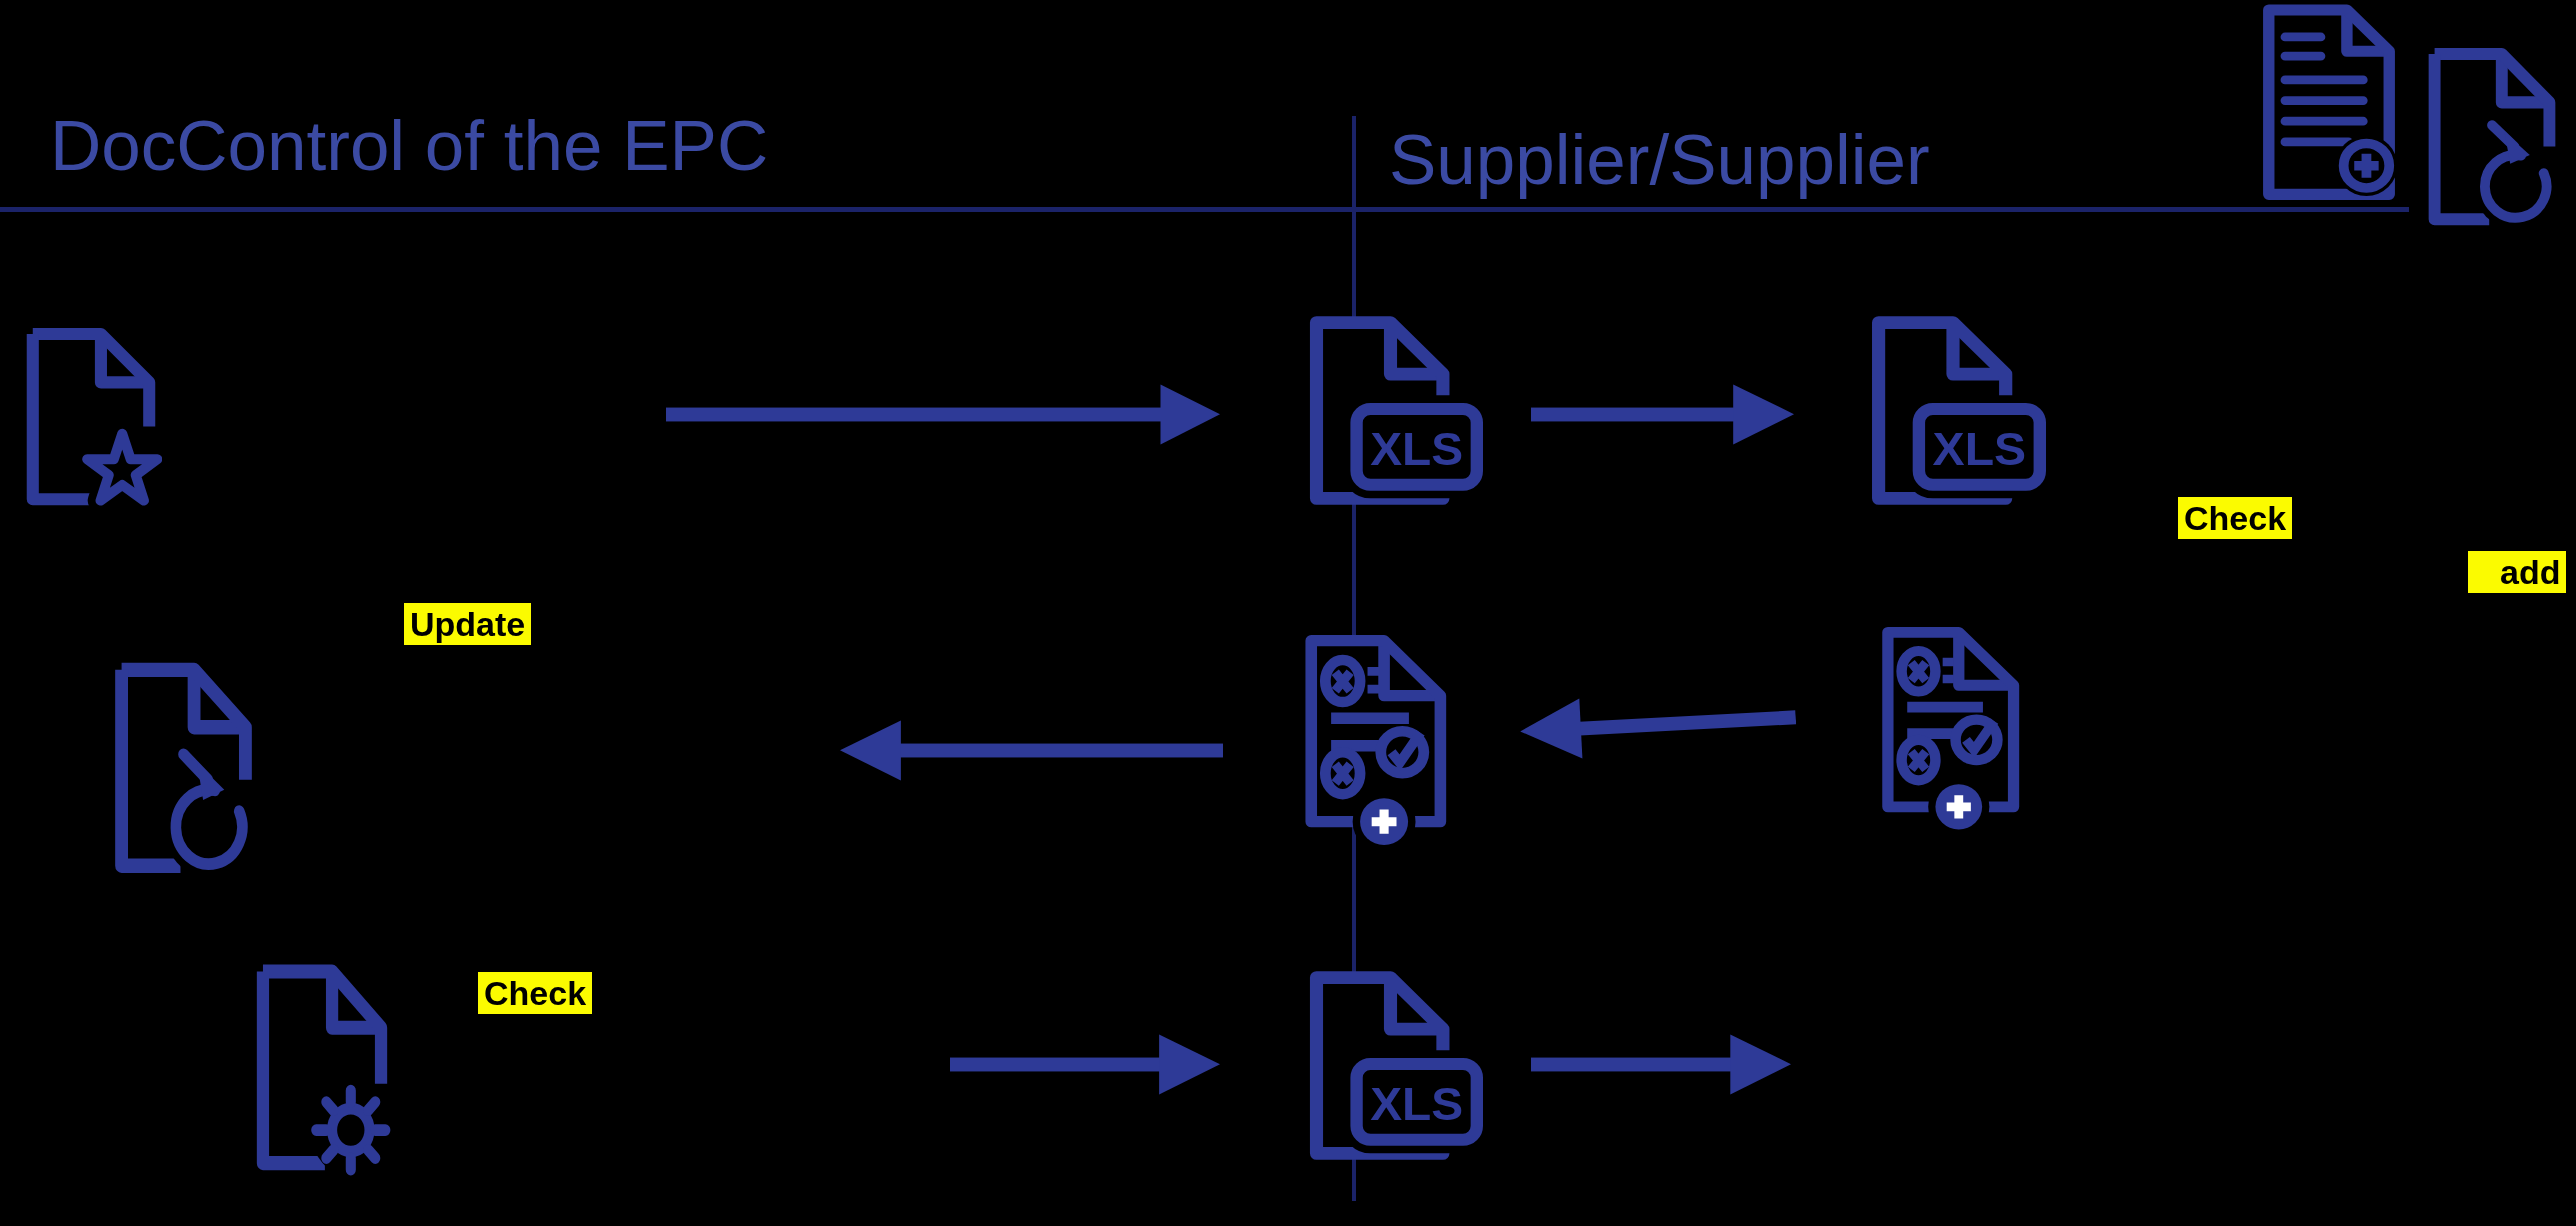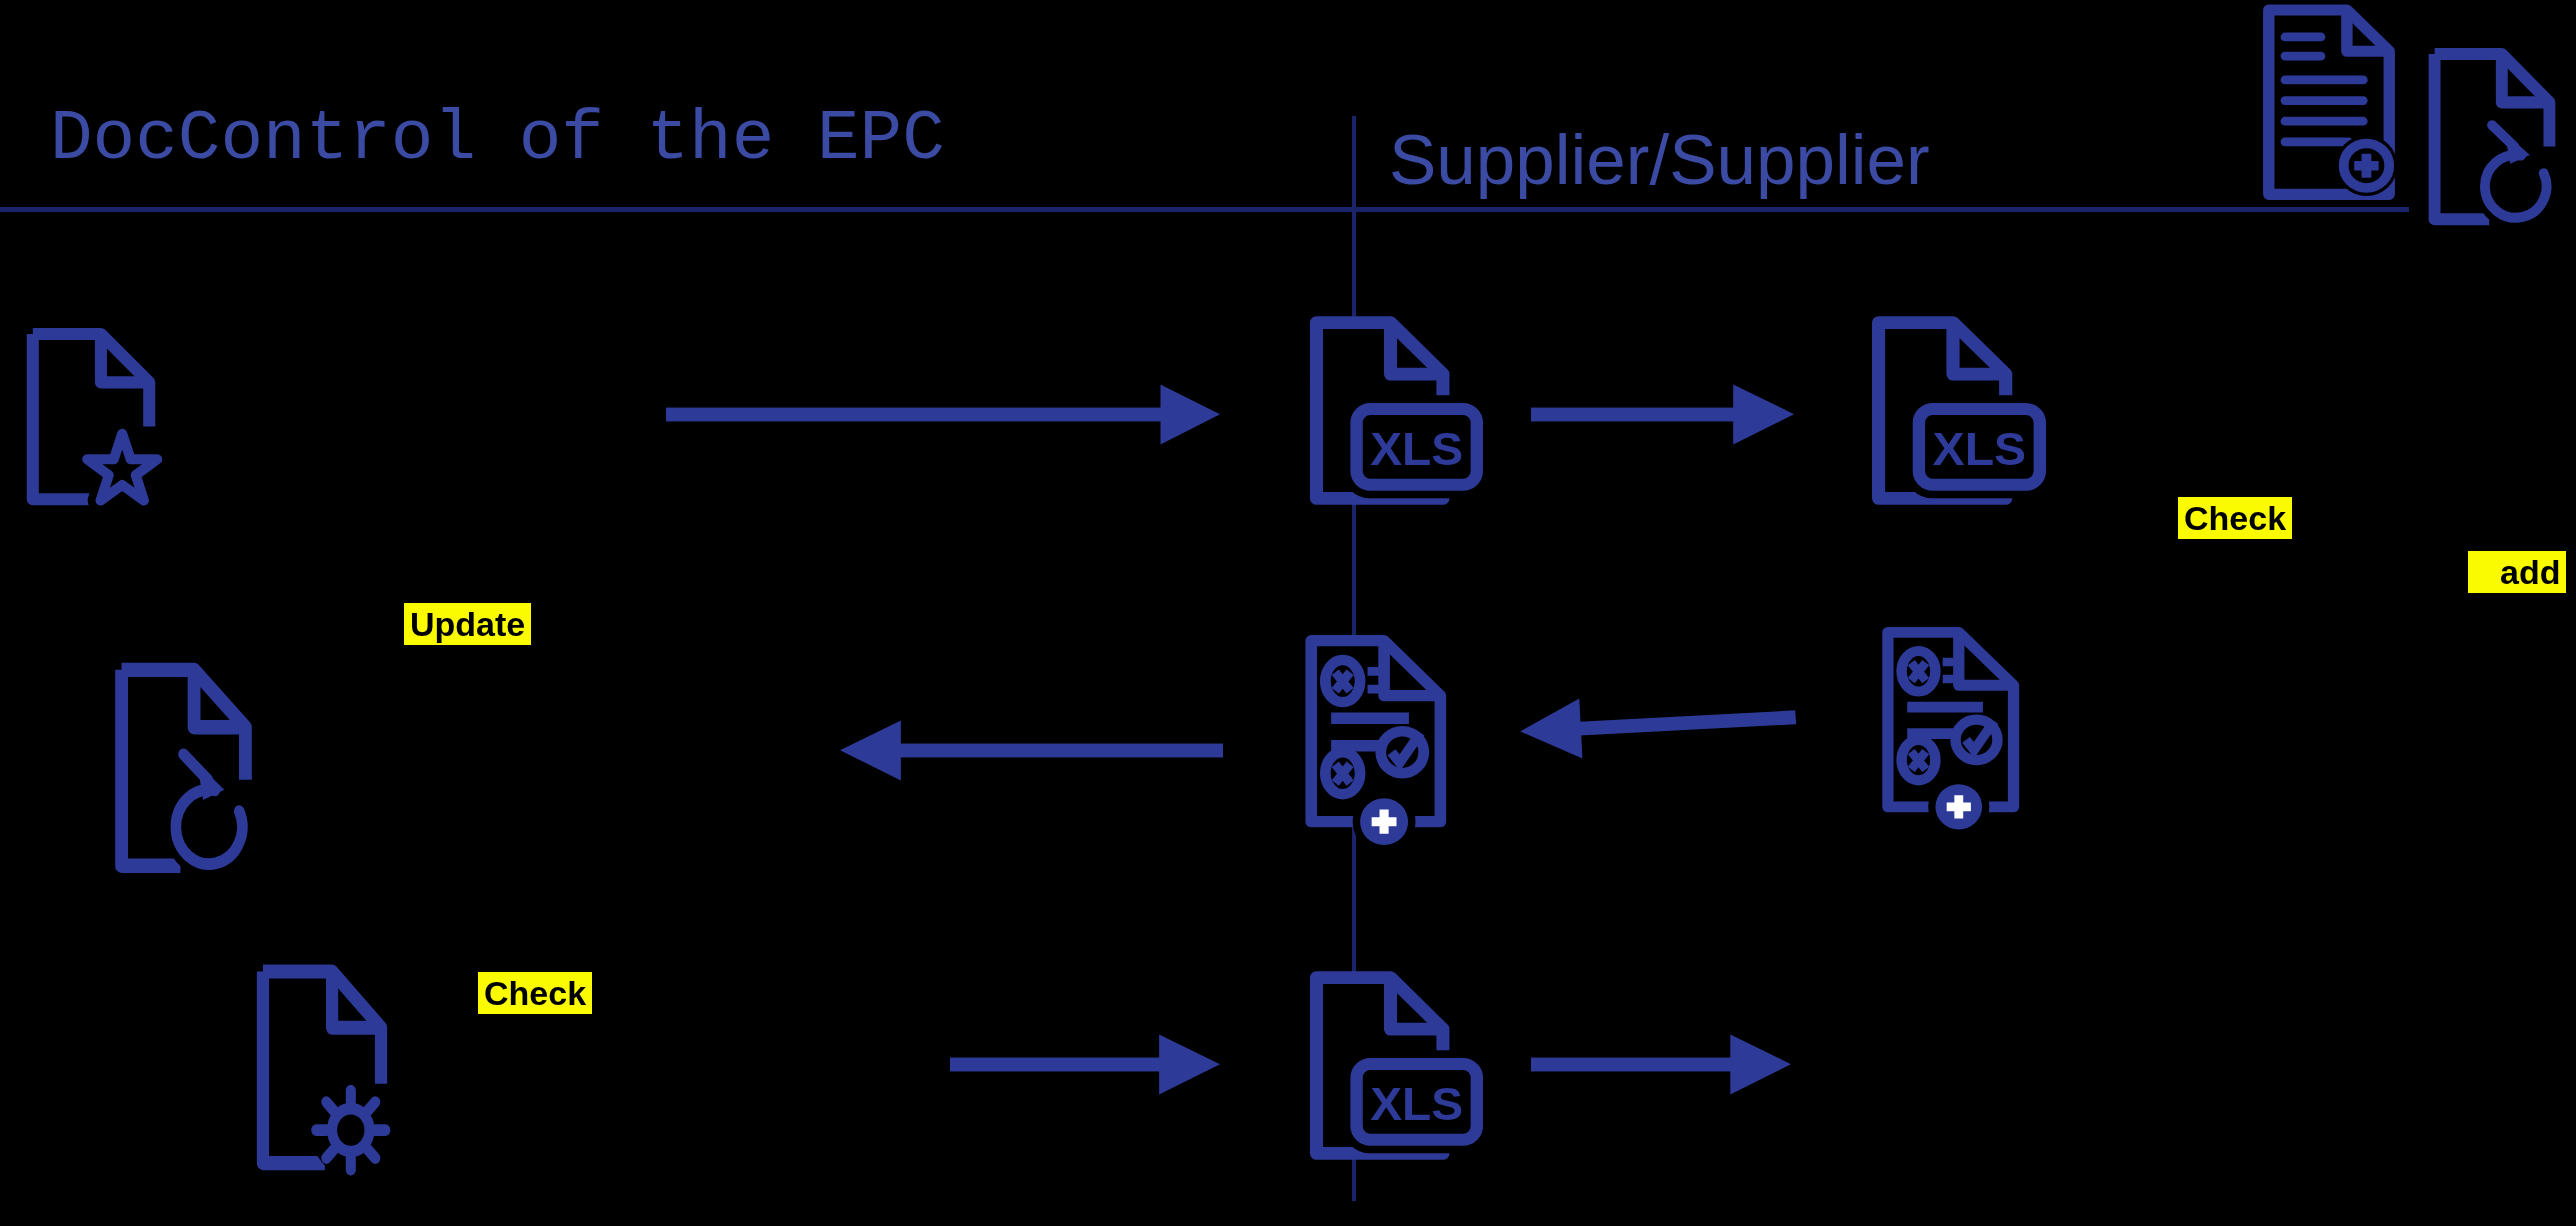--- a/index.html
+++ b/index.html
@@ -125,21 +125,21 @@
       <path d="M16 22 H38 M16 34 H38 M16 49 H64 M16 62 H64 M16 75 H64 M16 88 H55" fill="none" stroke="#2E3A97" stroke-width="5.5" stroke-linecap="round"></path>
       <circle cx="66" cy="103" r="19" fill="#000"></circle>
       <circle cx="66" cy="103" r="14" fill="none" stroke="#2E3A97" stroke-width="6"></circle>
       <path d="M66 95.5 V110.5 M58.5 103 H73.5" stroke="#2E3A97" stroke-width="6"></path>
     </symbol>
   </defs>
 </svg>
 
 <div id="canvas">
 
-  <div class="abs lane-title" style="left:50px;top:104px;font-family:Liberation Mono, monospace;">DocControl of the EPC</div>
+  <div class="abs lane-title" style="left:50px;top:110px;">DocControl of the EPC</div>
   <div class="abs lane-title" style="left:1389px;top:124px;">Supplier/Supplier</div>
   <div class="abs h-rule" style="left:0;top:207px;width:2409px;"></div>
   <div class="abs v-line" style="left:1352px;top:116px;height:1085px;"></div>
 
   <svg class="icon" style="left:2259px;top:2px;width:140px;height:213px;" viewBox="0 0 86 134" preserveAspectRatio="none">
       <use href="#sym-doc-add"></use>
     </svg>
   <svg class="icon" style="left:2422px;top:44px;width:140px;height:188px;" viewBox="0 0 100 132" preserveAspectRatio="none">
       <use href="#sym-doc-refresh"></use>
     </svg>

